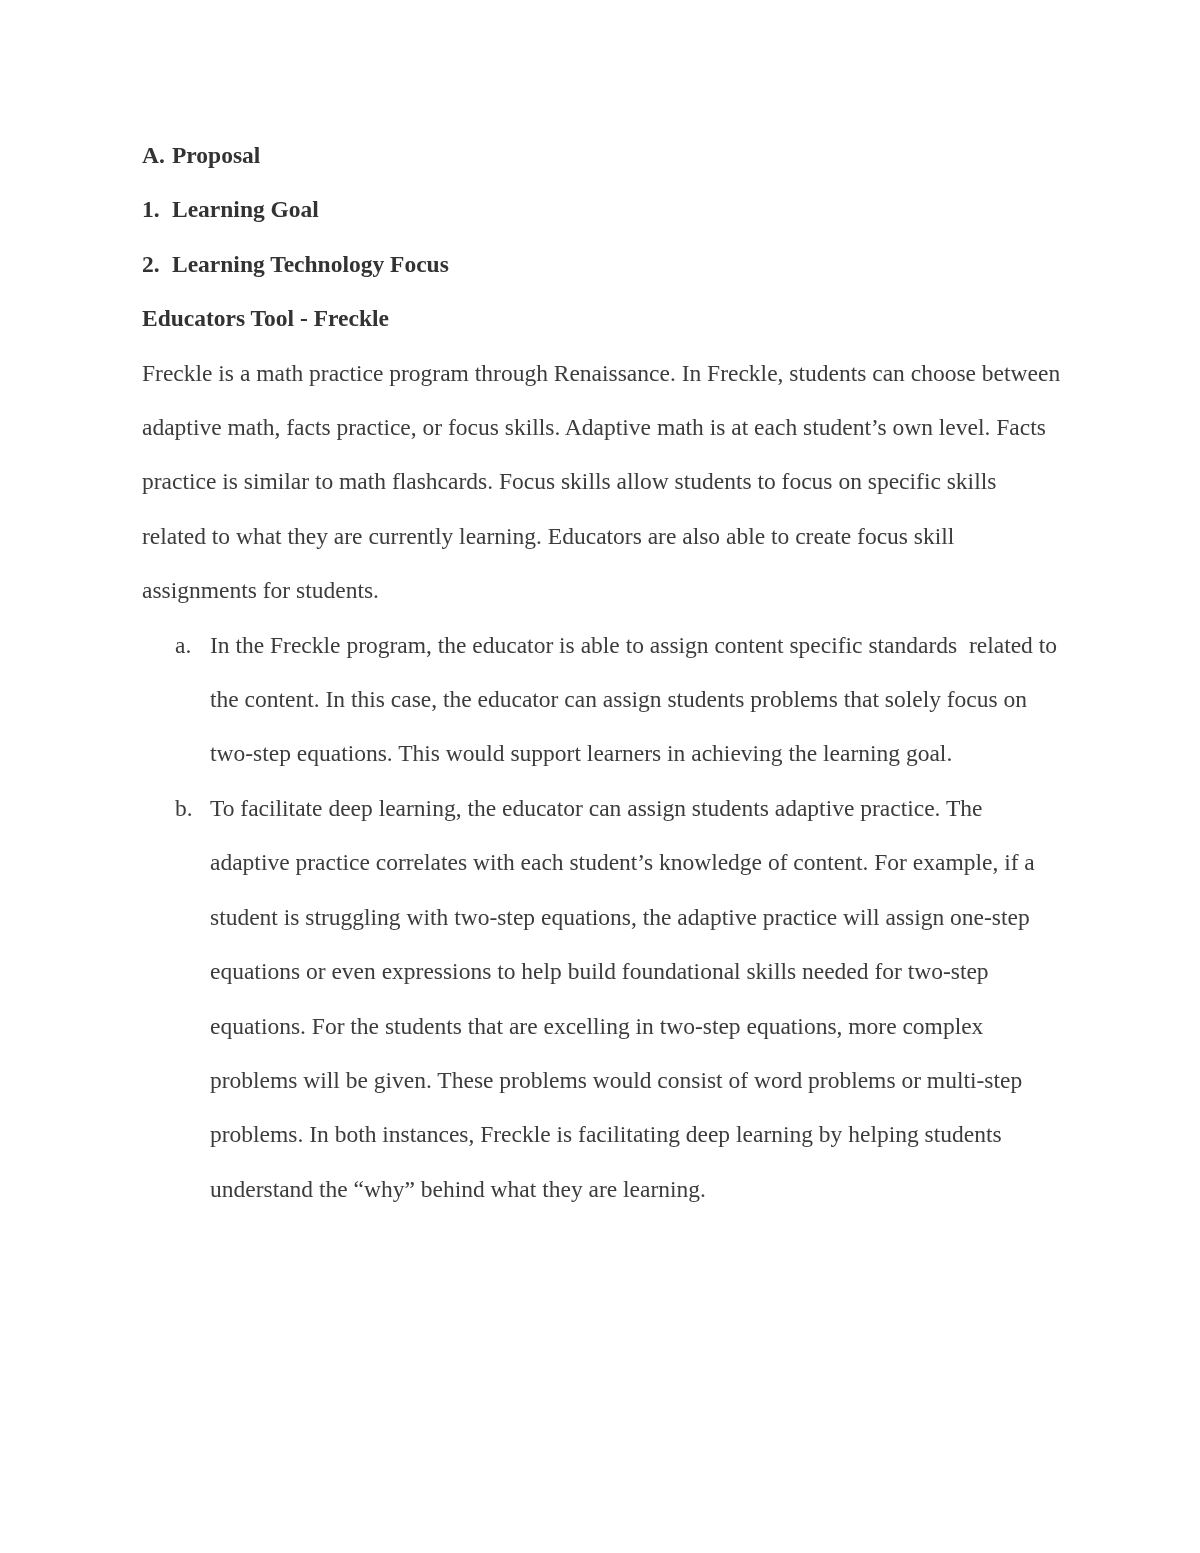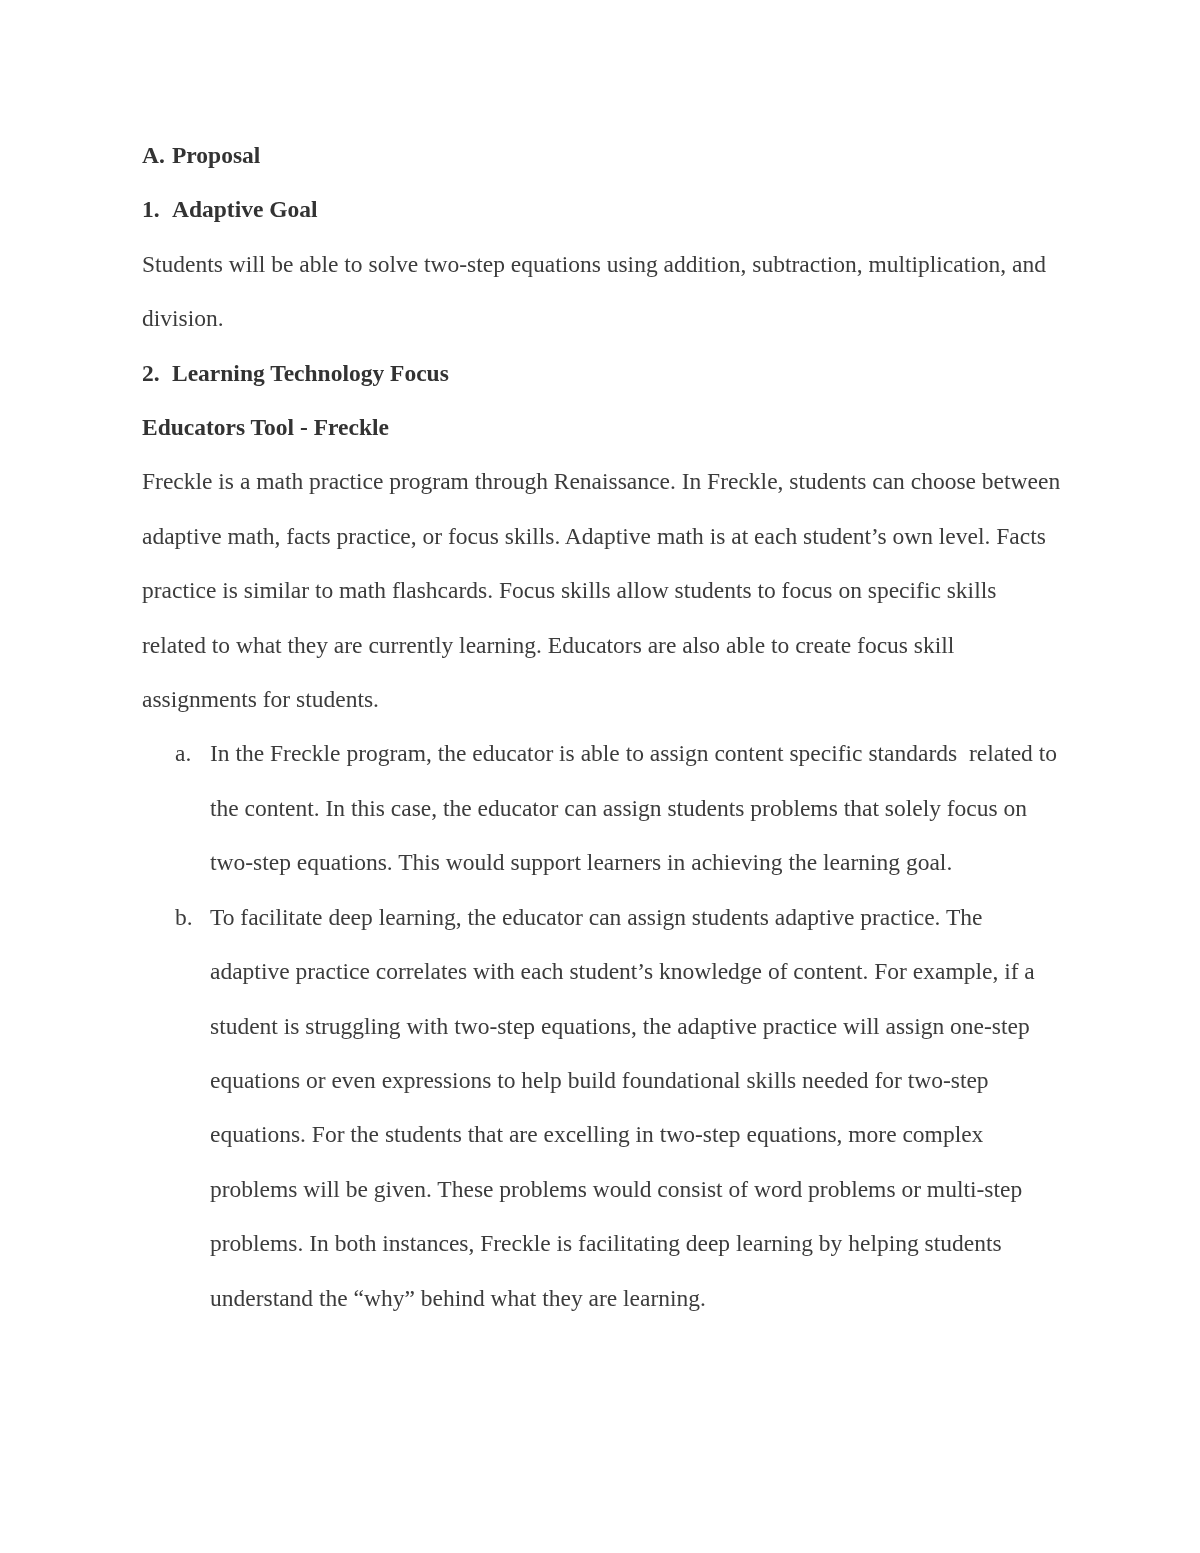--- a/index.html
+++ b/index.html
@@ -42,23 +42,22 @@
     top: 0;
   }
 </style>
 </head>
 <body>
 
 <div class="page">
 
   <p class="heading"><span class="marker">A.</span><span>Proposal</span></p>
 
-  <p class="heading"><span class="marker">1.</span><span>Adaptive Goal</span></p>
+  <p class="heading"><span class="marker">1.</span><span>Learning Goal</span></p>
 
-  <p>Students will be able to solve two-step equations using addition, subtraction, multiplication, and division.</p>
 
   <p class="heading"><span class="marker">2.</span><span>Learning Technology Focus</span></p>
 
   <p class="heading">Educators Tool - Freckle</p>
 
   <p>Freckle is a math practice program through Renaissance. In Freckle, students can choose between adaptive math, facts practice, or focus skills. Adaptive math is at each student’s own level. Facts practice is similar to math flashcards. Focus skills allow students to focus on specific skills related to what they are currently learning. Educators are also able to create focus skill assignments for students.</p>
 
   <p class="list-item"><span class="li-marker">a.</span><span>In the Freckle program, the educator is able to assign content specific standards  related to the content. In this case, the educator can assign students problems that solely focus on two-step equations. This would support learners in achieving the learning goal.</span></p>
 
   <p class="list-item"><span class="li-marker">b.</span><span>To facilitate deep learning, the educator can assign students adaptive practice. The adaptive practice correlates with each student’s knowledge of content. For example, if a student is struggling with two-step equations, the adaptive practice will assign one-step equations or even expressions to help build foundational skills needed for two-step equations. For the students that are excelling in two-step equations, more complex problems will be given. These problems would consist of word problems or multi-step problems. In both instances, Freckle is facilitating deep learning by helping students understand the “why” behind what they are learning.</span></p>

